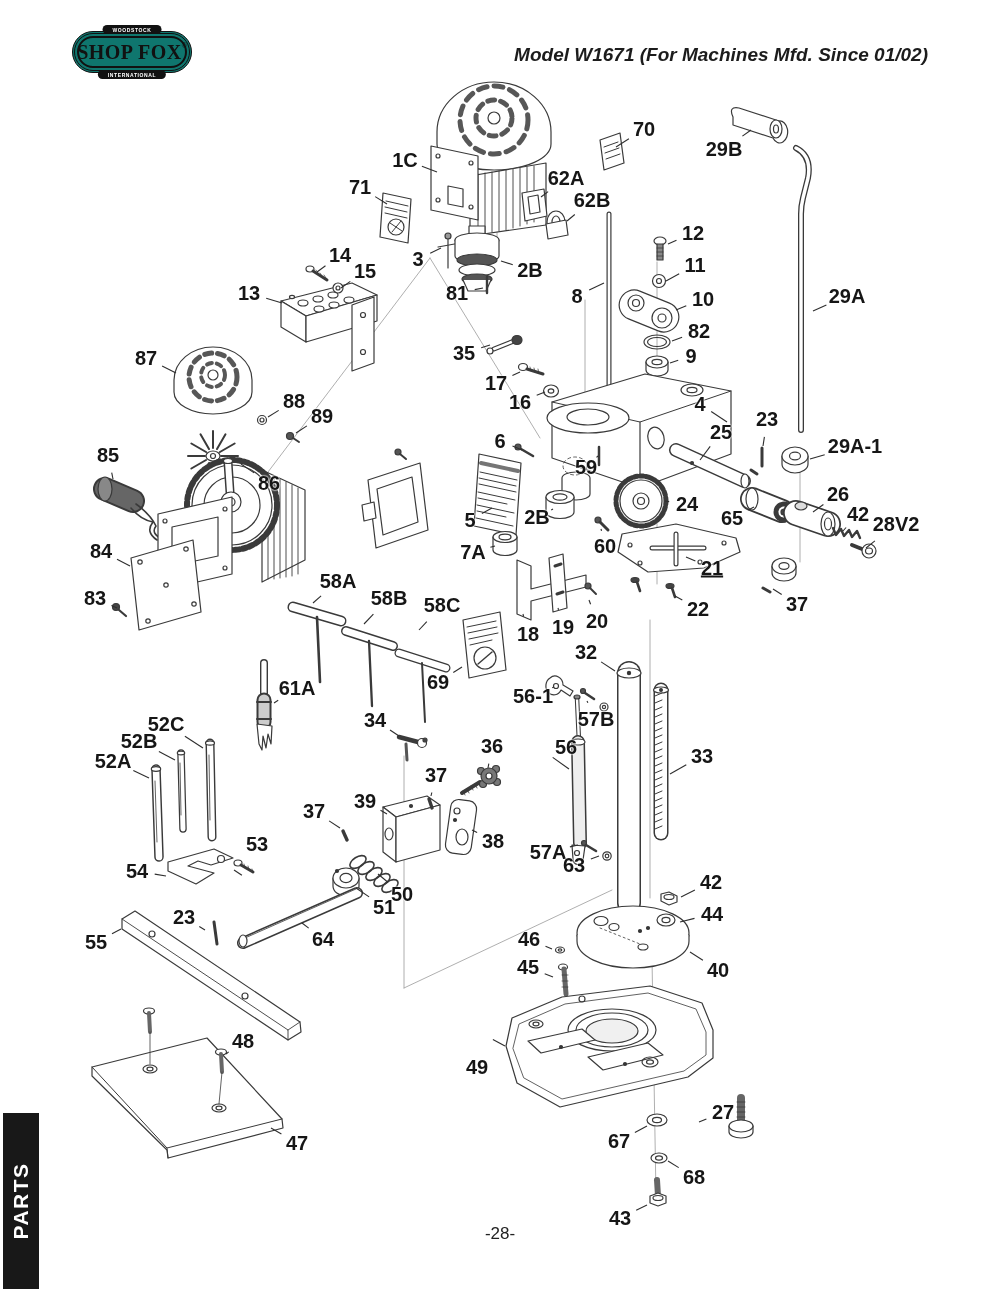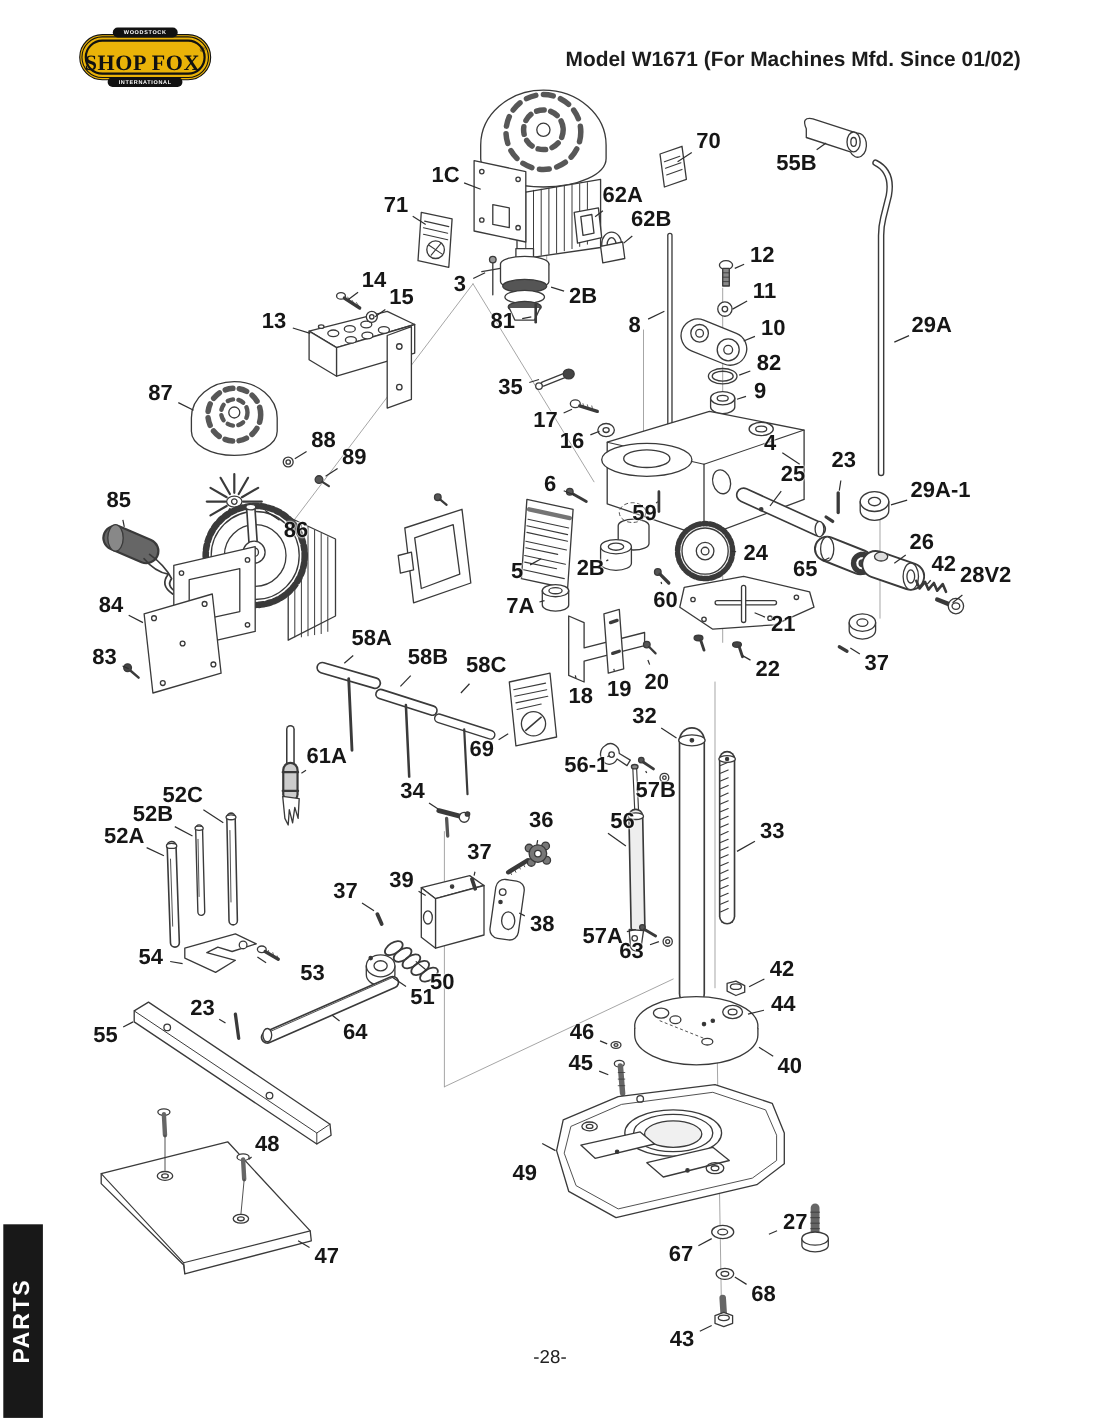--- a/index.html
+++ b/index.html
@@ -5,28 +5,28 @@
   *{margin:0;padding:0;box-sizing:border-box}
   html,body{width:1000px;height:1294px;background:#fff;font-family:"Liberation Sans",sans-serif}
   .page{position:absolute;left:0;top:0;width:1000px;height:1294px;background:#fff;overflow:hidden}
   svg.art,svg.leaders,.callout-layer{position:absolute;left:0;top:0}
   .leaders{pointer-events:none}
   .leaders line{stroke:#2e2e2e;stroke-width:1.1}
   .callout{position:absolute;transform:translate(-50%,-50%);font-weight:700;font-size:20px;color:#161616;
            white-space:nowrap;text-shadow:0 0 2px #fff,0 0 2px #fff,0 0 1px #fff}
   
   .logo{position:absolute;left:72px;top:25px;width:120px;height:54px}
-  .logo-oval{position:absolute;left:0;right:0;top:6px;bottom:6px;background:#eab308;border:3px double #111;
-             border-radius:24px;display:flex;align-items:flex-end;justify-content:center;outline:2px solid #111;outline-offset:-7px}
+  .logo-oval{position:absolute;left:0;right:0;top:6px;bottom:6px;background:#0f766e;border:3px double #111;
+             border-radius:24px;display:flex;align-items:center;justify-content:center;outline:2px solid #111;outline-offset:-7px}
   .logo-main{font-family:"Liberation Serif",serif;font-weight:700;font-size:20px;color:#111;letter-spacing:.5px}
   .logo-reg{font-size:7px;color:#111;align-self:flex-start;margin-top:8px}
   .logo-tab{position:absolute;left:50%;transform:translateX(-50%);background:#111;color:#fff;font-size:5px;
             font-weight:700;letter-spacing:.6px;padding:1.5px 10px;border-radius:7px;z-index:2;white-space:nowrap}
   .logo-tab.top{top:0}.logo-tab.bottom{bottom:0}
-  .doc-title{position:absolute;top:44px;right:72px;font-size:19px;font-weight:700;color:#1c1c1c}
+  .doc-title{position:absolute;top:44px;right:72px;font-size:19px;font-weight:700;font-style:italic;color:#1c1c1c}
   .parts-tab{position:absolute;left:3px;top:1113px;width:36px;height:176px;background:#181818;
              display:flex;align-items:center;justify-content:center}
   .parts-tab span{transform:rotate(-90deg);color:#fff;font-weight:700;font-size:21px;letter-spacing:1.5px}
   .page-num{position:absolute;top:1224px;left:0;width:1000px;text-align:center;font-size:17px;color:#222}
 </style>
 </head>
 <body>
 
 <div class="page">
 
@@ -719,21 +719,21 @@
       <line x1="228.7" y1="1051.9" x2="226" y2="1054"></line>
       <line x1="706.4" y1="1118.9" x2="699" y2="1122"></line>
       <line x1="634.9" y1="1132.5" x2="647" y2="1126"></line>
       <line x1="281.4" y1="1134.0" x2="271" y2="1128"></line>
       <line x1="678.7" y1="1167.6" x2="668" y2="1161"></line>
       <line x1="636.2" y1="1210.2" x2="647" y2="1205"></line>
     </svg>
 
   <div class="callout-layer" id="callout-layer">
       <div class="callout" style="left: 644px; top: 129px;">70</div>
-      <div class="callout" style="left: 724px; top: 149px;">55B</div>
+      <div class="callout" style="left: 724px; top: 149px;">29B</div>
       <div class="callout" style="left: 405px; top: 160px;">1C</div>
       <div class="callout" style="left: 360px; top: 187px;">71</div>
       <div class="callout" style="left: 566px; top: 178px;">62A</div>
       <div class="callout" style="left: 592px; top: 200px;">62B</div>
       <div class="callout" style="left: 693px; top: 233px;">12</div>
       <div class="callout" style="left: 418px; top: 259px;">3</div>
       <div class="callout" style="left: 340px; top: 255px;">14</div>
       <div class="callout" style="left: 530px; top: 270px;">2B</div>
       <div class="callout" style="left: 365px; top: 271px;">15</div>
       <div class="callout" style="left: 695px; top: 265px;">11</div>
@@ -761,21 +761,21 @@
       <div class="callout" style="left: 838px; top: 494px;">26</div>
       <div class="callout" style="left: 687px; top: 504px;">24</div>
       <div class="callout" style="left: 732px; top: 518px;">65</div>
       <div class="callout" style="left: 858px; top: 514px;">42</div>
       <div class="callout" style="left: 896px; top: 524px;">28V2</div>
       <div class="callout" style="left: 470px; top: 520px;">5</div>
       <div class="callout" style="left: 537px; top: 517px;">2B</div>
       <div class="callout" style="left: 605px; top: 546px; text-align: right;">60</div>
       <div class="callout" style="left: 101px; top: 551px;">84</div>
       <div class="callout" style="left: 473px; top: 552px;">7A</div>
-      <div class="callout" style="left: 712px; top: 568px;">21</div>
+      <div class="callout" style="left: 712px; top: 568px; text-decoration: underline;">21</div>
       <div class="callout" style="left: 95px; top: 598px;">83</div>
       <div class="callout" style="left: 338px; top: 581px;">58A</div>
       <div class="callout" style="left: 389px; top: 598px;">58B</div>
       <div class="callout" style="left: 797px; top: 604px;">37</div>
       <div class="callout" style="left: 442px; top: 605px;">58C</div>
       <div class="callout" style="left: 698px; top: 609px;">22</div>
       <div class="callout" style="left: 528px; top: 634px;">18</div>
       <div class="callout" style="left: 563px; top: 627px;">19</div>
       <div class="callout" style="left: 597px; top: 621px;">20</div>
       <div class="callout" style="left: 586px; top: 652px;">32</div>
@@ -794,21 +794,21 @@
       <div class="callout" style="left: 365px; top: 801px;">39</div>
       <div class="callout" style="left: 314px; top: 811px;">37</div>
       <div class="callout" style="left: 493px; top: 841px;">38</div>
       <div class="callout" style="left: 548px; top: 852px;">57A</div>
       <div class="callout" style="left: 574px; top: 865px;">63</div>
       <div class="callout" style="left: 402px; top: 894px;">50</div>
       <div class="callout" style="left: 384px; top: 907px;">51</div>
       <div class="callout" style="left: 711px; top: 882px;">42</div>
       <div class="callout" style="left: 712px; top: 914px;">44</div>
       <div class="callout" style="left: 137px; top: 871px;">54</div>
-      <div class="callout" style="left: 257px; top: 885px; margin-left: 27px;">53</div>
+      <div class="callout" style="left: 257px; top: 844px;">53</div>
       <div class="callout" style="left: 184px; top: 917px;">23</div>
       <div class="callout" style="left: 529px; top: 939px;">46</div>
       <div class="callout" style="left: 96px; top: 942px;">55</div>
       <div class="callout" style="left: 323px; top: 939px;">64</div>
       <div class="callout" style="left: 528px; top: 967px;">45</div>
       <div class="callout" style="left: 718px; top: 970px;">40</div>
       <div class="callout" style="left: 477px; top: 1067px;">49</div>
       <div class="callout" style="left: 243px; top: 1041px;">48</div>
       <div class="callout" style="left: 723px; top: 1112px;">27</div>
       <div class="callout" style="left: 619px; top: 1141px;">67</div>

